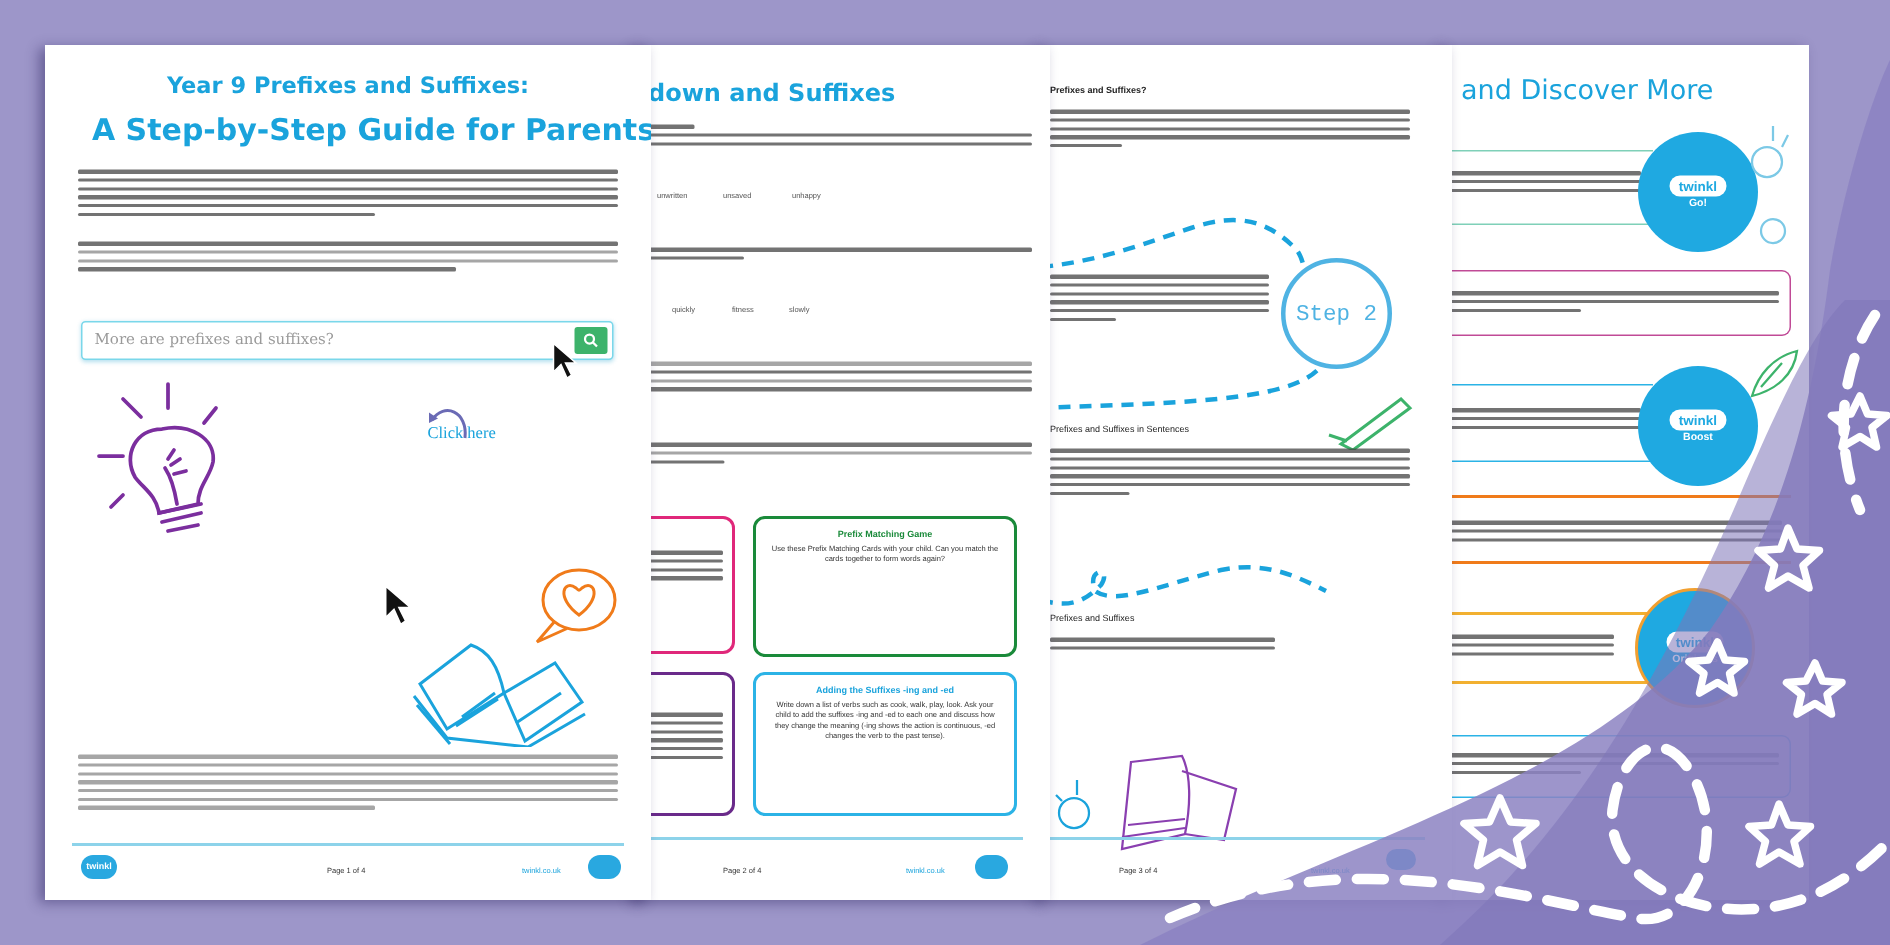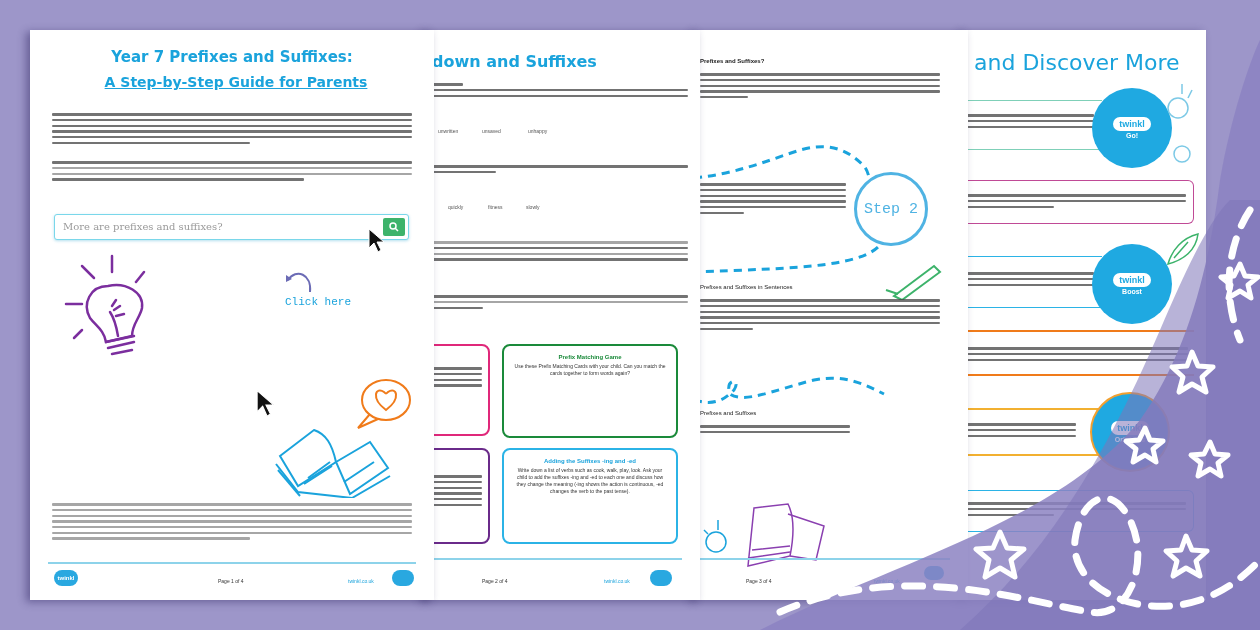--- a/index.html
+++ b/index.html
@@ -5,21 +5,21 @@
   * { box-sizing: border-box; margin: 0; padding: 0; }
   html, body { width: 1260px; height: 630px; overflow: hidden; }
   body { background: #9d96c9; font-family: "Liberation Sans", sans-serif; position: relative; }
   .page { position: absolute; background: #fff; overflow: hidden; box-shadow: -4px 2px 8px rgba(40,30,90,0.45); }
   #p1 { left: 30px; top: 30px; width: 404px; height: 570px; z-index: 4; }
   #p2 { left: 424px; top: 30px; width: 276px; height: 570px; z-index: 3; }
   #p3 { left: 694px; top: 30px; width: 274px; height: 570px; z-index: 2; }
   #p4 { left: 962px; top: 30px; width: 244px; height: 570px; z-index: 1; }
   .title { color: #1aa3dc; font-weight: bold; text-align: center; font-family: "DejaVu Sans", sans-serif; }
   .p1-t1 { position: absolute; top: 18px; left: 0; width: 100%; font-size: 15px; }
-  .p1-t2 { position: absolute; top: 44px; left: 4px; width: 100%; font-size: 14px; text-decoration: underline; }
+  .p1-t2 { position: absolute; top: 44px; left: 17px; width: 100%; font-size: 20px; }
   .body-text { position: absolute; font-size: 5px; line-height: 6.8px; color: #333; text-align: justify; }
   .line { height: 2.5px; background: #444; margin: 3.2px 0; border-radius: 1px; opacity: .75; }
   .line.light { background: #888; }
   .line.short { width: 55%; }
   .search { position: absolute; left: 24px; top: 184px; width: 355px; height: 26px; border: 1.5px solid #7ad7ea; border-radius: 3px; background: #fff; box-shadow: 0 1px 3px rgba(0,150,200,.3); }
   .search .ph { position: absolute; left: 8px; top: 6px; font-size: 10px; color: #9a9a9a; font-family: "DejaVu Serif", serif; }
   .search .btn { position: absolute; right: 3px; top: 3px; width: 22px; height: 18px; background: #3db36b; border-radius: 2px; color: #fff; font-size: 11px; text-align: center; line-height: 18px; }
   .step-circle { position: absolute; border-radius: 50%; display: flex; align-items: center; justify-content: center; font-family: Liberation Mono, monospace; }
   .footer-rule { position: absolute; left: 18px; right: 18px; height: 1.5px; background: #8dd3ea; }
   .footer-text { position: absolute; font-size: 5px; color: #333; }
@@ -34,21 +34,21 @@
   .badge { position: absolute; border-radius: 50%; background: #1fa9e1; color: #fff; display: flex; flex-direction: column; align-items: center; justify-content: center; font-weight: bold; }
   .badge .cloud { background: #fff; color: #1fa9e1; border-radius: 8px; padding: 2px 6px; font-size: 9px; }
   .badge .sub { font-size: 7px; margin-top: 1px; }
   .overlay { position: absolute; left: 0; top: 0; width: 1260px; height: 630px; z-index: 10; pointer-events: none; }
   .cursor { position: absolute; z-index: 5; }
 </style>
 </head>
 <body>
 
 <div class="page" id="p1">
-  <div class="title p1-t1">Year 7 Prefixes and Suffixes:</div>
+  <div class="title p1-t1">Year 9 Prefixes and Suffixes:</div>
   <div class="title p1-t2">A Step-by-Step Guide for Parents</div>
 
   <div class="body-text" style="left:22px;top:80px;width:360px;">
     <div class="line"></div>
       <div class="line"></div>
       <div class="line"></div>
       <div class="line"></div>
       <div class="line"></div>
       <div class="line short"></div>
   </div>
@@ -83,21 +83,21 @@
       <path d="M56 60 C60 66 62 72 64 84"></path>
         <path d="M60 58 l6 -4 M62 64 l8 -2 M58 54 l4 -6"></path>
       <path d="M52 90 L80 84 M54 96 L80 90 M58 102 L78 98"></path>
     </g>
   </svg>
 
   <svg style="position:absolute;left:254px;top:236px" width="30" height="30" viewBox="0 0 30 30">
     <path d="M26 26 C28 8 12 2 4 14" fill="none" stroke="#6b6bb5" stroke-width="2"></path>
       <path d="M2 16 l0 -7 l6 4 z" fill="#6b6bb5"></path>
   </svg>
-  <div style="position:absolute;left:255px;top:266px;font-size:11px;color:#1aa3dc;font-family:Liberation Mono, monospace;">Click here</div>
+  <div style="position:absolute;left:255px;top:253px;font-size:11px;color:#1aa3dc;font-family:Liberation Serif, serif;">Click here</div>
 
   <svg class="cursor" style="left:226px;top:358px" width="20" height="32" viewBox="0 0 18 26">
       <path d="M1 1 L1 20 L6 15 L10 24 L13 22 L9 14 L16 14 Z" fill="#111" stroke="#fff" stroke-width="1"></path>
     </svg>
 
   <svg style="position:absolute;left:320px;top:346px" width="64" height="56" viewBox="0 0 64 56">
     <g fill="none" stroke="#f07b1a" stroke-width="2">
       <ellipse cx="36" cy="24" rx="24" ry="20"></ellipse>
         <path d="M20 38 L8 52 L28 43"></path>
       <path d="M36 34 C20 22 26 10 34 16 C36 18 36 18 38 16 C46 10 52 22 36 34 Z"></path>
@@ -251,21 +251,21 @@
         </g>
     </g>
   </svg>
   <div class="footer-rule" style="top:528px;left:0;"></div>
   <div class="footer-text" style="left:52px;top:548px;">Page 3 of 4</div>
   <div class="footer-link" style="left:180px;top:548px;">twinkl.co.uk</div>
   <div class="logo-cloud" style="left:230px;top:536px;width:20px;height:14px;"></div>
 </div>
 
 <div class="page" id="p4">
-  <div class="h2" style="left:12px;top:20px;font-size:22px;font-weight:normal;">and Discover More</div>
+  <div class="h2" style="left:12px;top:20px;font-size:18px;font-weight:normal;">and Discover More</div>
   <div style="position:absolute;left:0;top:70px;width:140px;height:50px;border-top:1.5px solid #7fd0b8;border-bottom:1.5px solid #7fd0b8;">
     <div class="body-text" style="left:2px;top:10px;width:130px;">
         <div class="line"></div>
         <div class="line"></div>
         <div class="line"></div>
       </div>
   </div>
   <div class="badge" style="left:130px;top:58px;width:80px;height:80px;">
     <span class="cloud">twinkl</span>
     <span class="sub">Go!</span>

